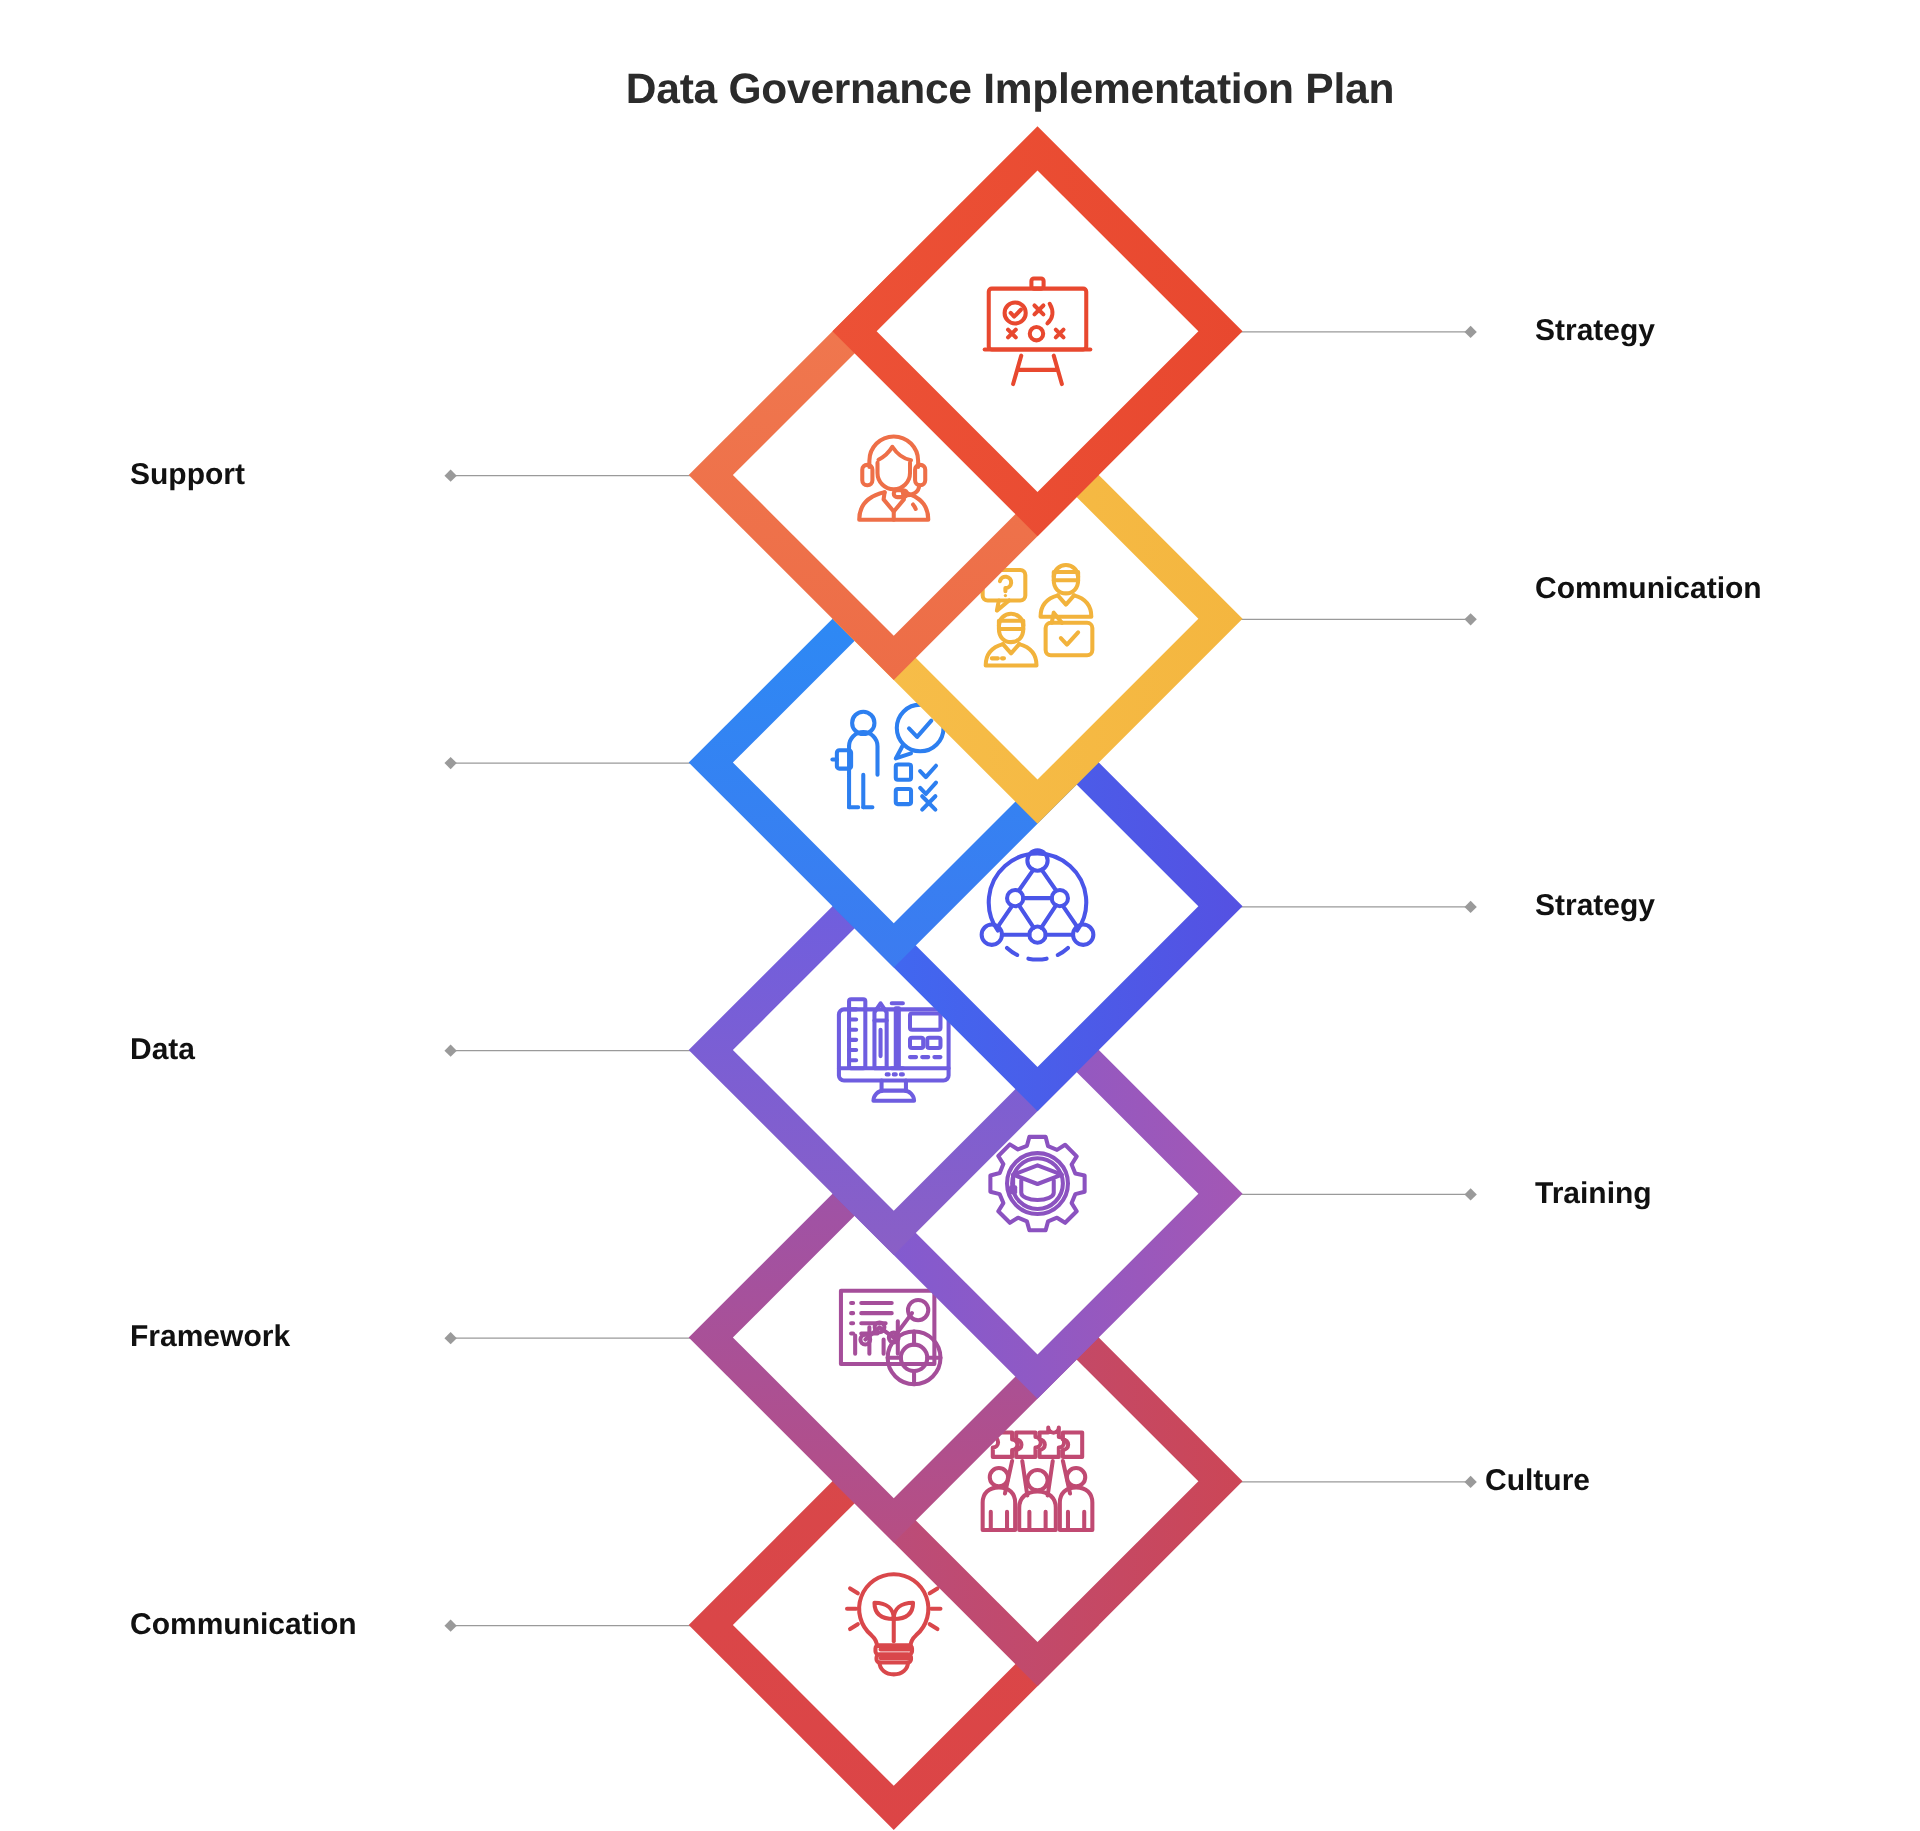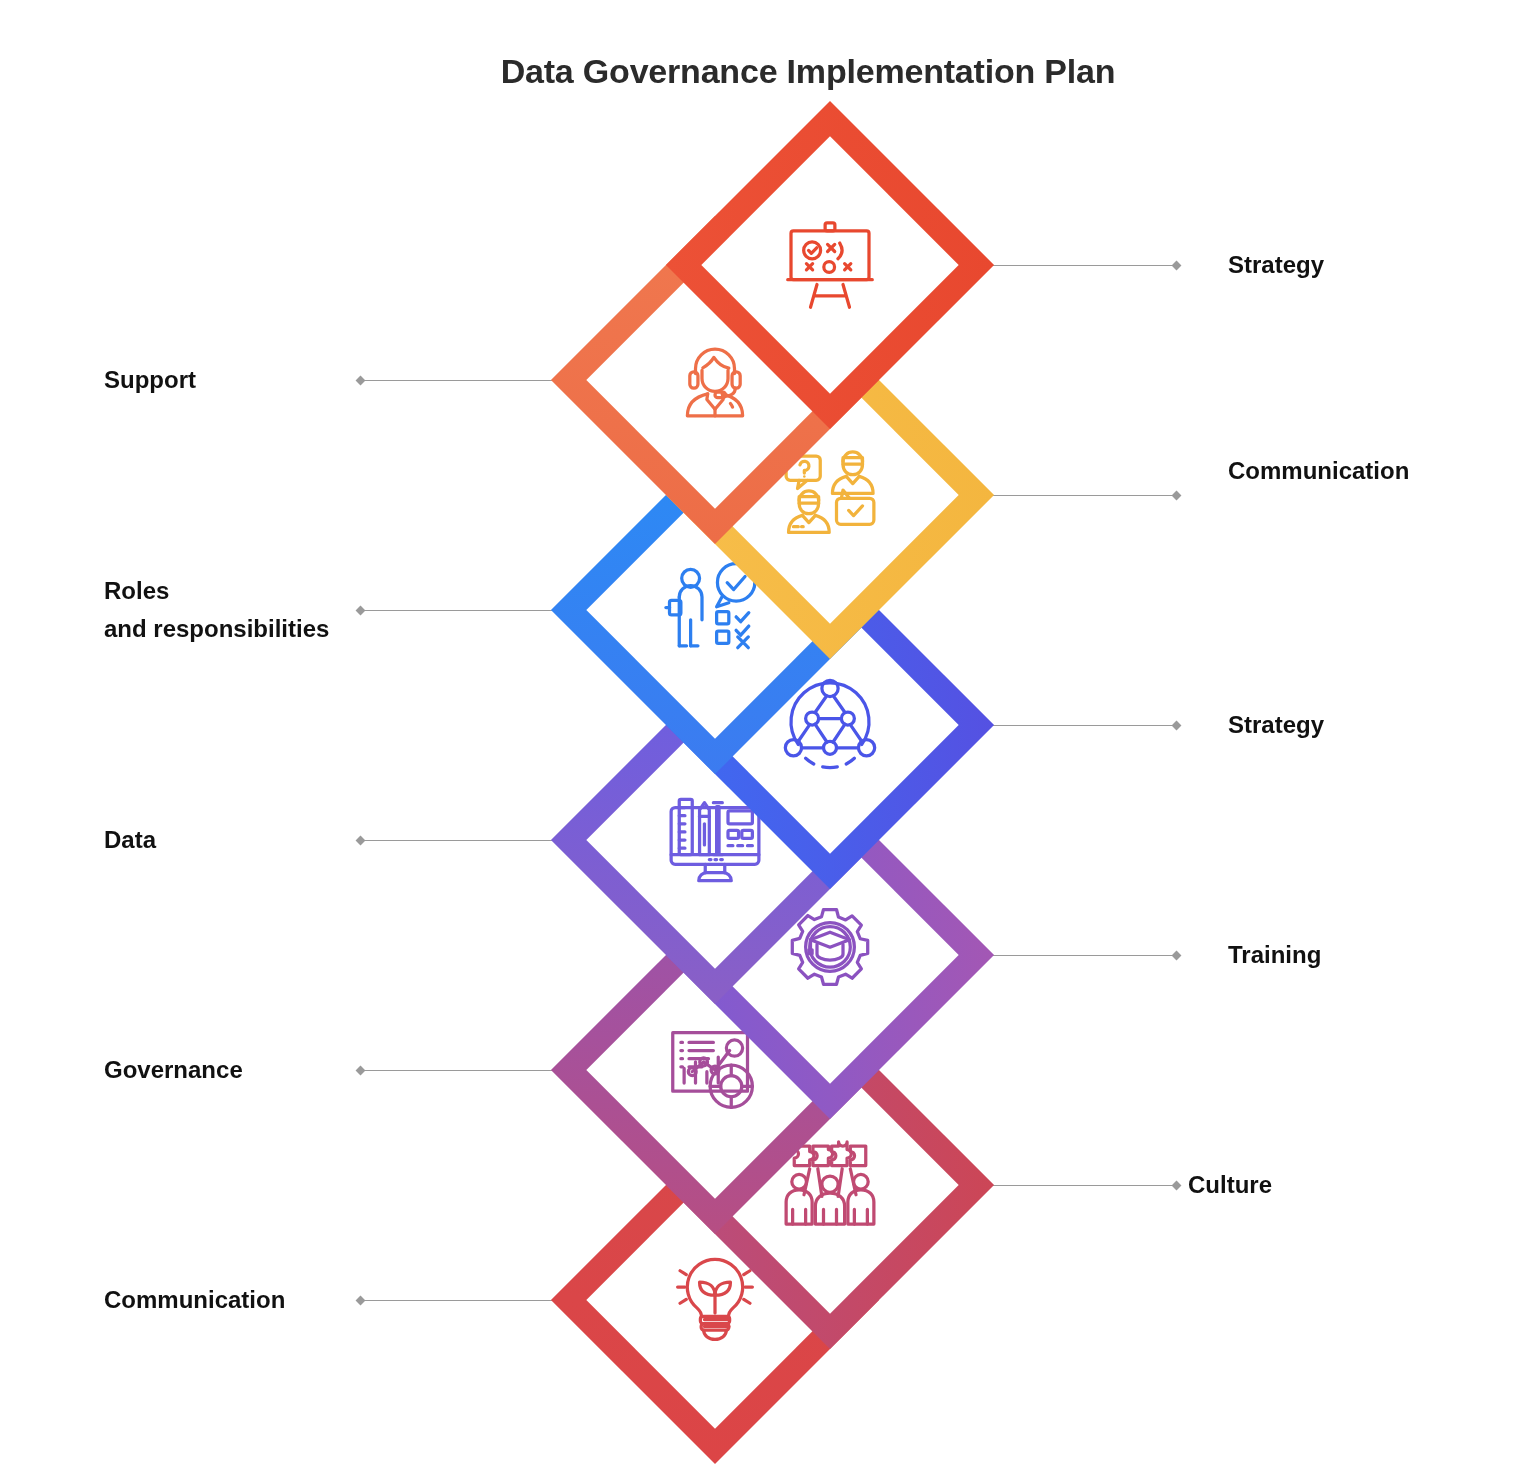--- a/index.html
+++ b/index.html
@@ -178,21 +178,20 @@
       <path d="M15 44.5C9.5 46 6.5 49.5 6.5 55h25c0-5.5-3-9-8.5-10.5"></path>
       <path d="M9.5 51.5h3M14.5 51.5h1"></path>
       <rect x="36" y="34" width="23" height="16" rx="2.6"></rect>
       <path d="M44 34l-4-5-1 5"></path>
       <path d="M43.5 41.5l3 3.2 5.5-6"></path>
     </svg>
       </div>
     </div>
     <div class="connector" style="top: 610px; left: 360px; width: 240px;"></div>
     <div class="connector-dot" style="top: 607px; left: 357px;"></div>
-    <div class="label left" style="left: 104px; top: 572px;"><span>Roles</span><span class="l2">and responsibilities</span></div>
     <div class="node" style="left: 599px; top: 494px; z-index: 17;">
       <div class="diamond-grad" style="background: linear-gradient(135deg, rgb(43, 139, 245), rgb(60, 123, 240));"></div>
       <div class="node-icon" style="color: rgb(45, 127, 240);">
     <svg viewBox="0 0 64 64" fill="none" stroke="currentColor" stroke-width="2" stroke-linecap="round" stroke-linejoin="round">
       <circle cx="17" cy="12.5" r="5.5"></circle>
       <path d="M10 24a7 7 0 0 1 14 0v14"></path>
       <path d="M10 24v14M17 38v16M10 38v16"></path>
       <path d="M10 54h4.5M17 54h4.5"></path>
       <rect x="4" y="26" width="7" height="9" rx="1.2"></rect>
       <path d="M4 30.5H1.8"></path>
@@ -269,21 +268,21 @@
       <circle cx="32" cy="27" r="12.5"></circle>
       <path d="M32 18l12 4.6-12 4.6-12-4.6z"></path>
       <path d="M24 25.5v6c0 2 3.6 3.6 8 3.6s8-1.6 8-3.6v-6"></path>
       <path d="M20 22.6v6.2"></path>
       <path d="M19 28.8h2v2.4h-2z"></path>
     </svg>
       </div>
     </div>
     <div class="connector" style="top: 1070px; left: 360px; width: 240px;"></div>
     <div class="connector-dot" style="top: 1067px; left: 357px;"></div>
-    <div class="label left" style="left: 104px; top: 1051px;"><span>Governance</span></div>
+    <div class="label left" style="left: 104px; top: 1051px;"><span>Framework</span></div>
     <div class="node" style="left: 599px; top: 954px; z-index: 13;">
       <div class="diamond-grad" style="background: linear-gradient(135deg, rgb(155, 83, 172), rgb(182, 78, 131));"></div>
       <div class="node-icon" style="color: rgb(165, 78, 154);">
     <svg viewBox="0 0 64 64" fill="none" stroke="currentColor" stroke-width="2" stroke-linecap="round" stroke-linejoin="round">
       <path d="M6 9h46v36H6z"></path>
       <path d="M11 15h1M11 20h1M11 25h1M11 30h1"></path>
       <path d="M16 15h15M16 20h15M16 25h12M16 30h8"></path>
       <path d="M13 40V31M20 40V27M27 40V33M34 40V24"></path>
       <path d="M18 33l7-6 7 5 9-12"></path>
       <circle cx="18" cy="33" r="2.4"></circle>

